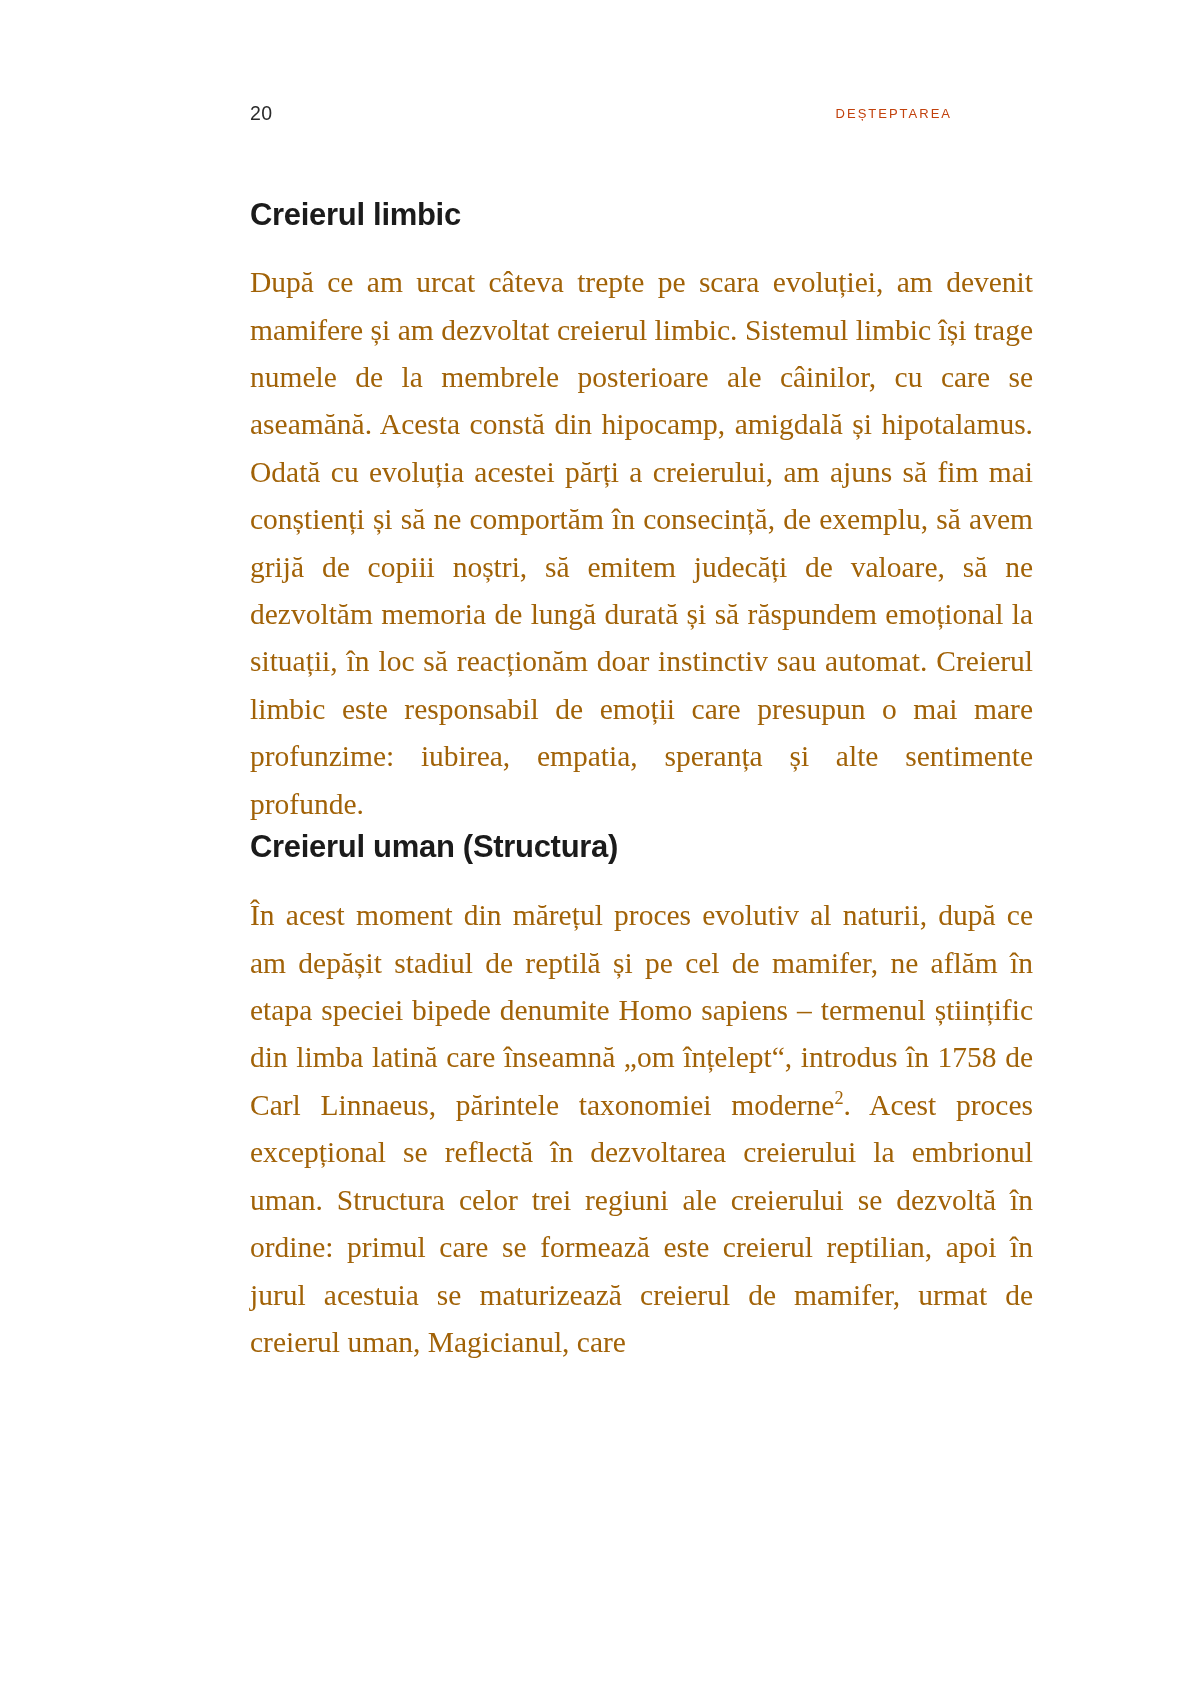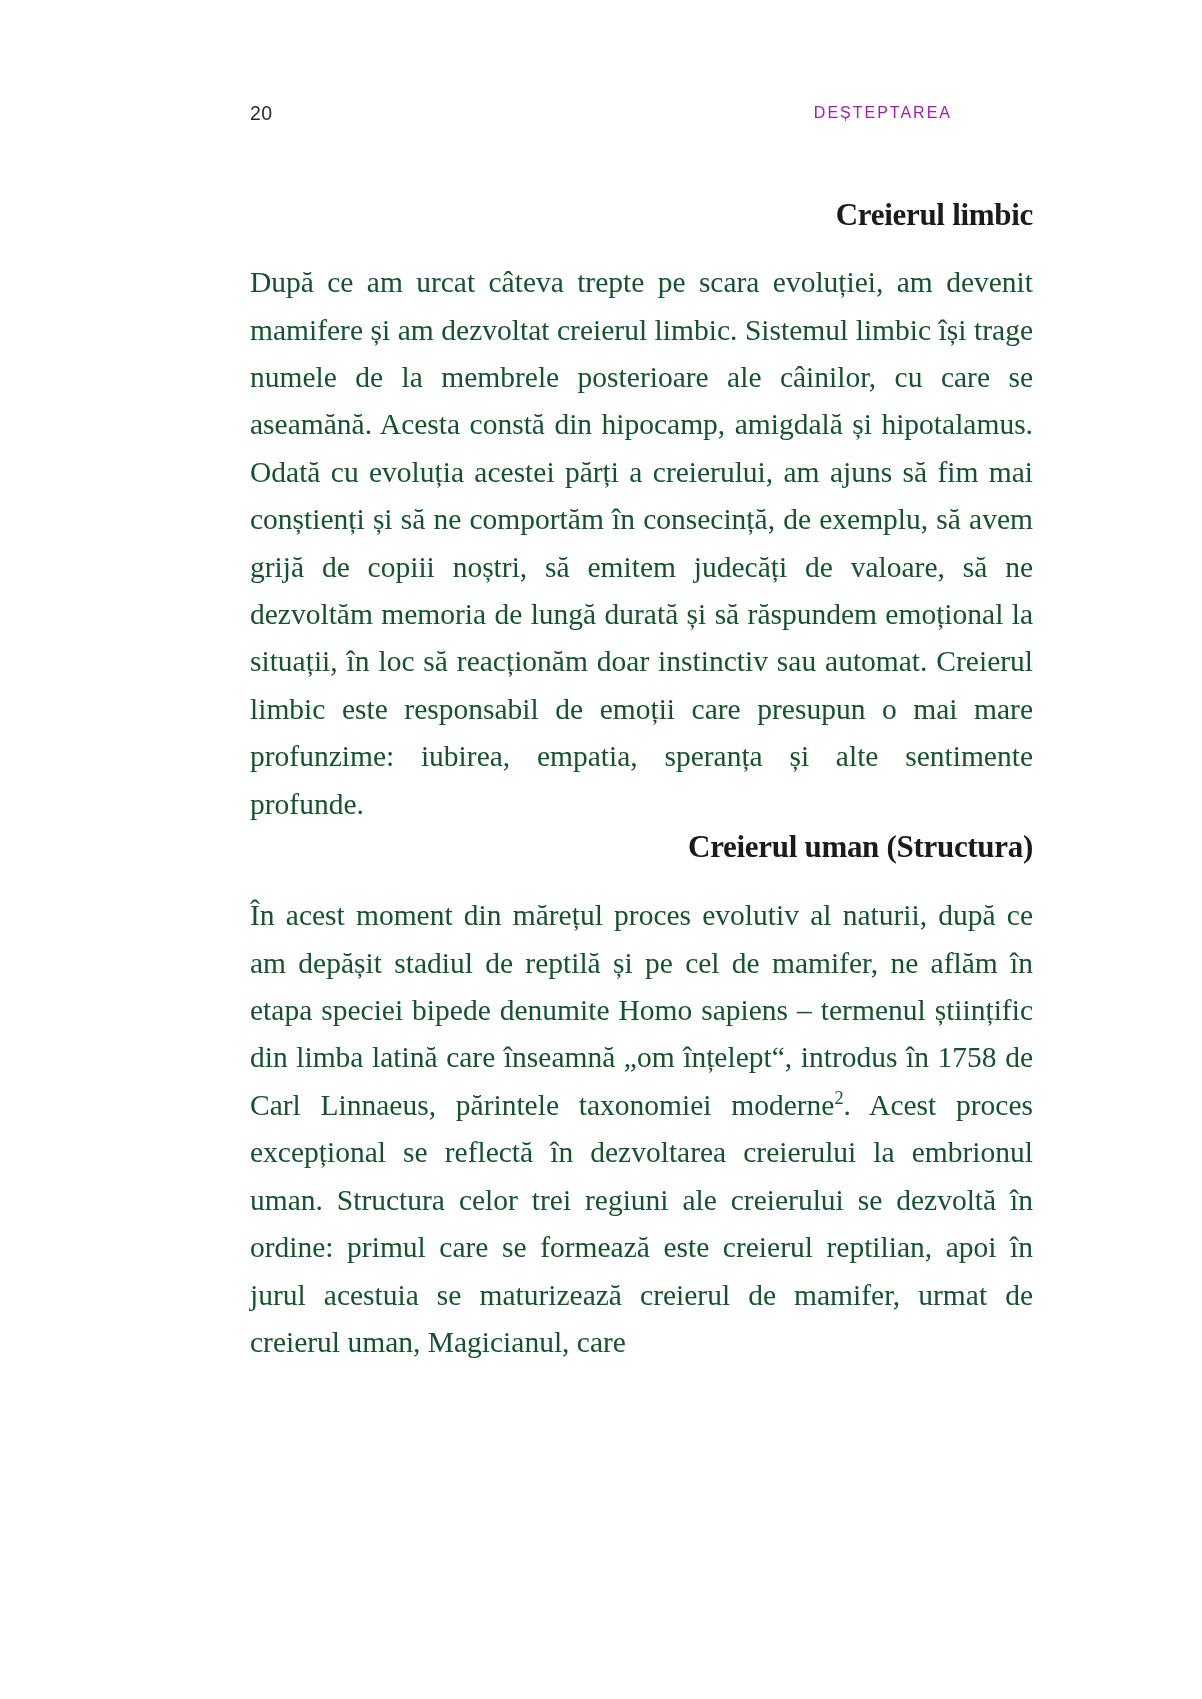--- a/index.html
+++ b/index.html
@@ -37,54 +37,53 @@
 
   .folio {
     font-family: "Liberation Sans", sans-serif;
     font-size: 19.5px;
     letter-spacing: 0.4px;
     color: #2b2b2b;
   }
 
   .book-title {
     font-family: "Liberation Sans", sans-serif;
-    font-size: 16px;
+    font-size: 13px;
     letter-spacing: 2.0px;
-    color: #a21caf;
+    color: #c2410c;
     text-transform: uppercase;
   }
 
   
   .content {
     position: absolute;
     top: 180px;
     left: 150px;
     width: 783px;
   }
 
   h2.section-heading {
-    font-family: Liberation Serif, serif;
+    font-family: Liberation Sans, sans-serif;
     font-weight: 700;
     font-size: 31px;
     letter-spacing: -0.3px;
     color: #1b1b1b;
     margin: 0;
     padding: 0;
     line-height: 1.2;
-    text-align: right;
   }
 
   .heading-block-1 { margin-top: 27px; }
   .heading-block-2 { margin-top: 96px; }
 
   p.body-text {
     font-family: "Liberation Serif", "DejaVu Serif", serif;
     font-size: 29.5px;
     line-height: 47.4px;
-    color: #14532d;
+    color: #a16207;
     text-align: justify;
     text-justify: inter-word;
     margin: 0;
     padding: 0;
     hyphens: none;
     -webkit-hyphens: none;
   }
 
   p.body-text.first-para { margin-top: 26px; }
   p.body-text.second-para { margin-top: 27px; }

